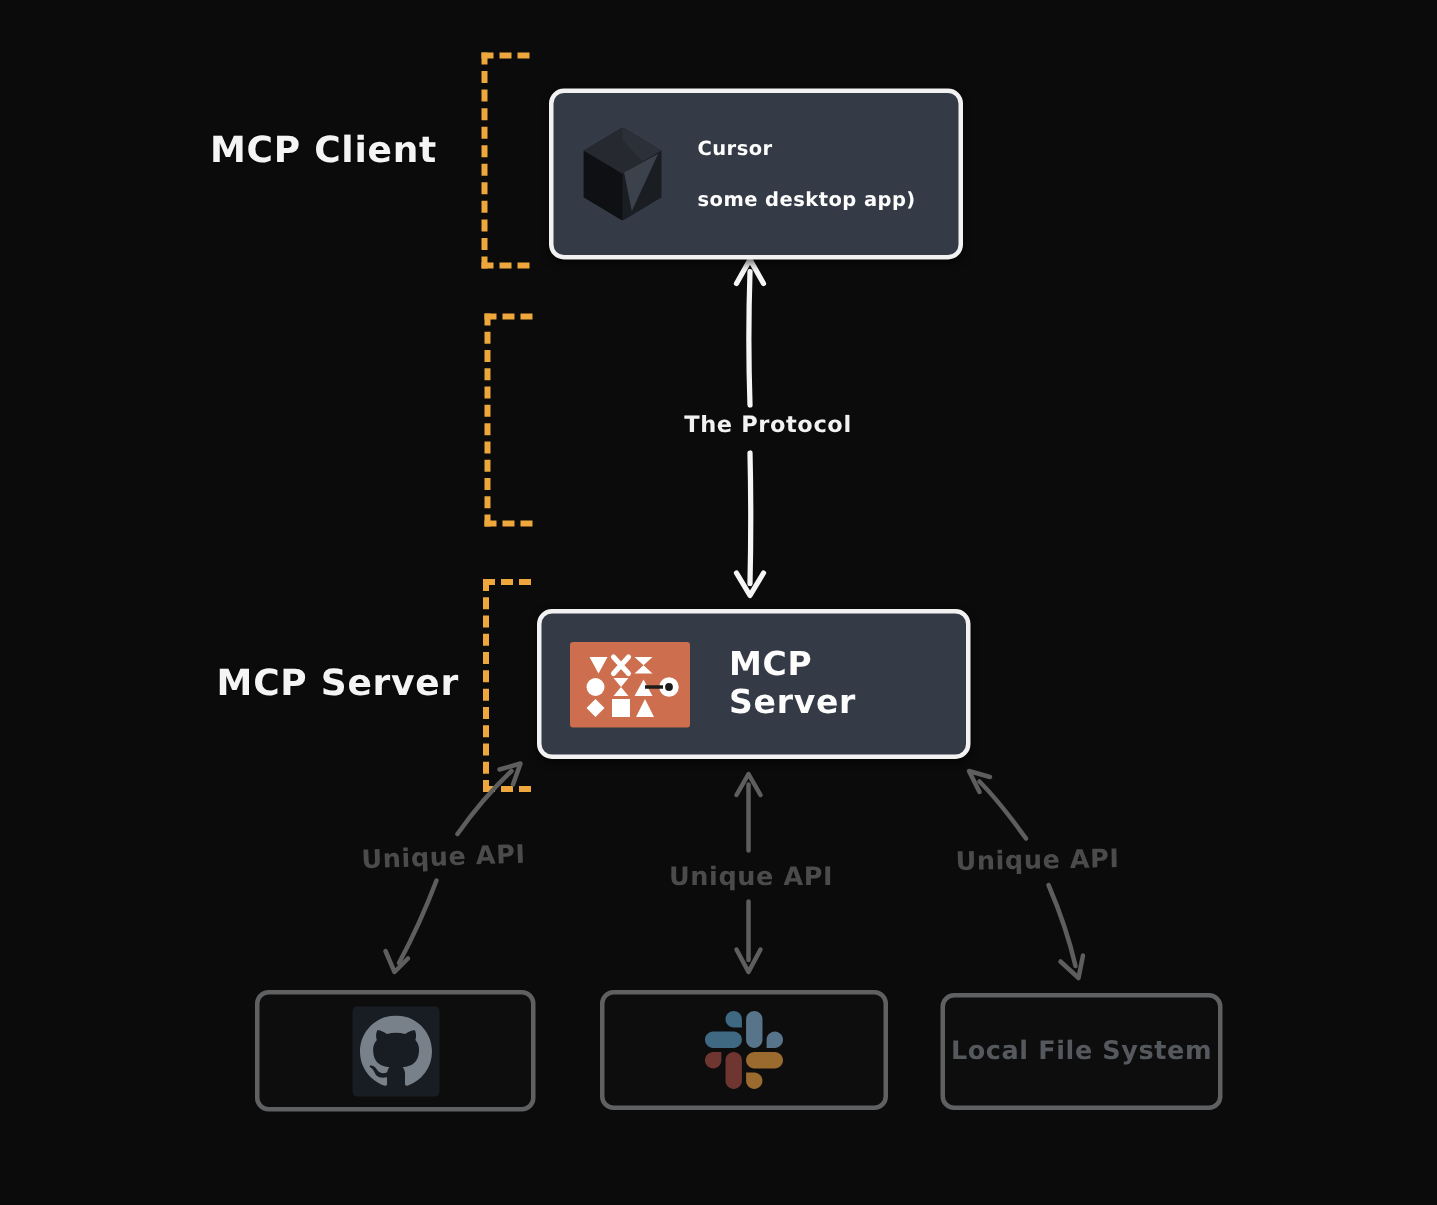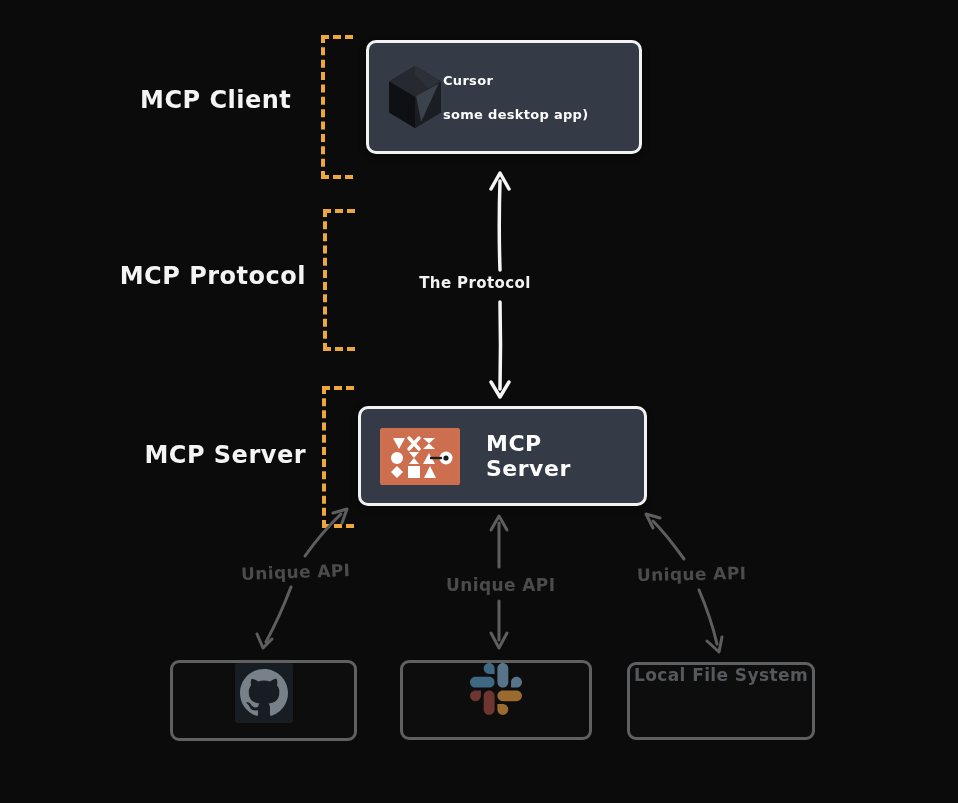--- a/index.html
+++ b/index.html
@@ -35,37 +35,36 @@
     text-align:center;white-space:nowrap;
   }
   
   .api-label{
     color:#4b4b4b;font-weight:bold;font-size:17px;letter-spacing:.4px;
     text-align:center;white-space:nowrap;
   }
   
   .integration{
     border:3px solid #5e6062;border-radius:9px;background:#0d0d0d;
-    display:flex;align-items:flex-start;justify-content:center;box-sizing:border-box;
+    display:flex;align-items:center;justify-content:center;box-sizing:border-box;
   }
   .gh-tile{
     width:58px;height:60px;background:#181d23;border-radius:3px;
     display:flex;align-items:center;justify-content:center;
   }
   .lfs-label{color:#55585c;font-weight:bold;font-size:17px;letter-spacing:.4px;white-space:nowrap;}
   svg{display:block;}
   .arrows-layer{pointer-events:none;}
 </style>
 </head>
 <body>
 
 <div class="canvas">
 
   <div class="abs side-label" style="left:140px;top:86px;width:148px;">MCP Client</div>
-  <div class="abs side-label" style="left:118px;top:262px;width:188px;">MCP Protocol</div>
   <div class="abs side-label" style="left:140px;top:441px;width:166px;">MCP Server</div>
 
   <div class="abs bracket" style="left:321px;top:35px;height:136px;"></div>
   <div class="abs bracket" style="left:323px;top:209px;height:134px;"></div>
   <div class="abs bracket" style="left:322px;top:386px;height:134px;"></div>
 
   <svg class="abs arrows-layer" width="958" height="803" viewBox="0 0 958 803" style="left:0;top:0;">
 
     <g stroke="#f5f5f5" stroke-width="3.5" fill="none" stroke-linecap="round" stroke-linejoin="round">
       <path d="M500,181 Q498.5,226 500,270"></path>
@@ -89,39 +88,39 @@
       </g>
       <g>
         <path d="M684,559 Q666,534 653,521"></path>
         <polyline points="653,528 646,514 660,518"></polyline>
         <path d="M699,590 Q711,618 717,644"></path>
         <polyline points="707,641 719,652 722,637"></polyline>
       </g>
     </g>
   </svg>
 
-  <div class="abs node" style="left:366px;top:40px;width:276px;height:114px;padding:0 18px;">
+  <div class="abs node" style="left:366px;top:59px;width:276px;height:114px;padding:0 18px;gap:22px;">
     <span>
       <svg width="56" height="62" viewBox="0 0 54 60">
         <polygon points="27,0 52,15 52,45 27,60 2,45 2,15" fill="#15171b"></polygon>
         <polygon points="27,0 52,15 27,30 2,15" fill="#262930"></polygon>
         <polygon points="2,15 27,30 27,60 2,45" fill="#0e1013"></polygon>
         <polygon points="52,15 52,45 27,60 27,30" fill="#1a1d22"></polygon>
         <polygon points="28,29 50,17 33,54" fill="#3c424b"></polygon>
         <polygon points="27,0 52,15 40,22 27,8" fill="#31353d" opacity="0.6"></polygon>
       </svg>
     </span>
     <span class="client-text">
       <span>Cursor</span><br>
       <br>
       <span>some desktop app)</span>
     </span>
   </div>
 
-  <div class="abs protocol-label" style="left:404px;top:274px;width:142px;">The Protocol</div>
+  <div class="abs protocol-label" style="left:441px;top:274px;width:142px;">The Protocol</div>
 
   <div class="abs node" style="left:358px;top:406px;width:289px;height:100px;padding:0 19px;gap:26px;">
     <span class="mcp-icon">
       <svg width="80" height="57" viewBox="0 0 80 57">
         <g fill="#ffffff">
           <polygon points="13,10 25,10 19,21"></polygon>
           <path d="M29,10 L39,21 M39,10 L29,21" stroke="#ffffff" stroke-width="3.4" fill="none" stroke-linecap="round"></path>
           <polygon points="43,10 55,10 49,15.5"></polygon>
           <polygon points="43,21 55,21 49,15.5"></polygon>
           <circle cx="17" cy="30" r="6"></circle>

